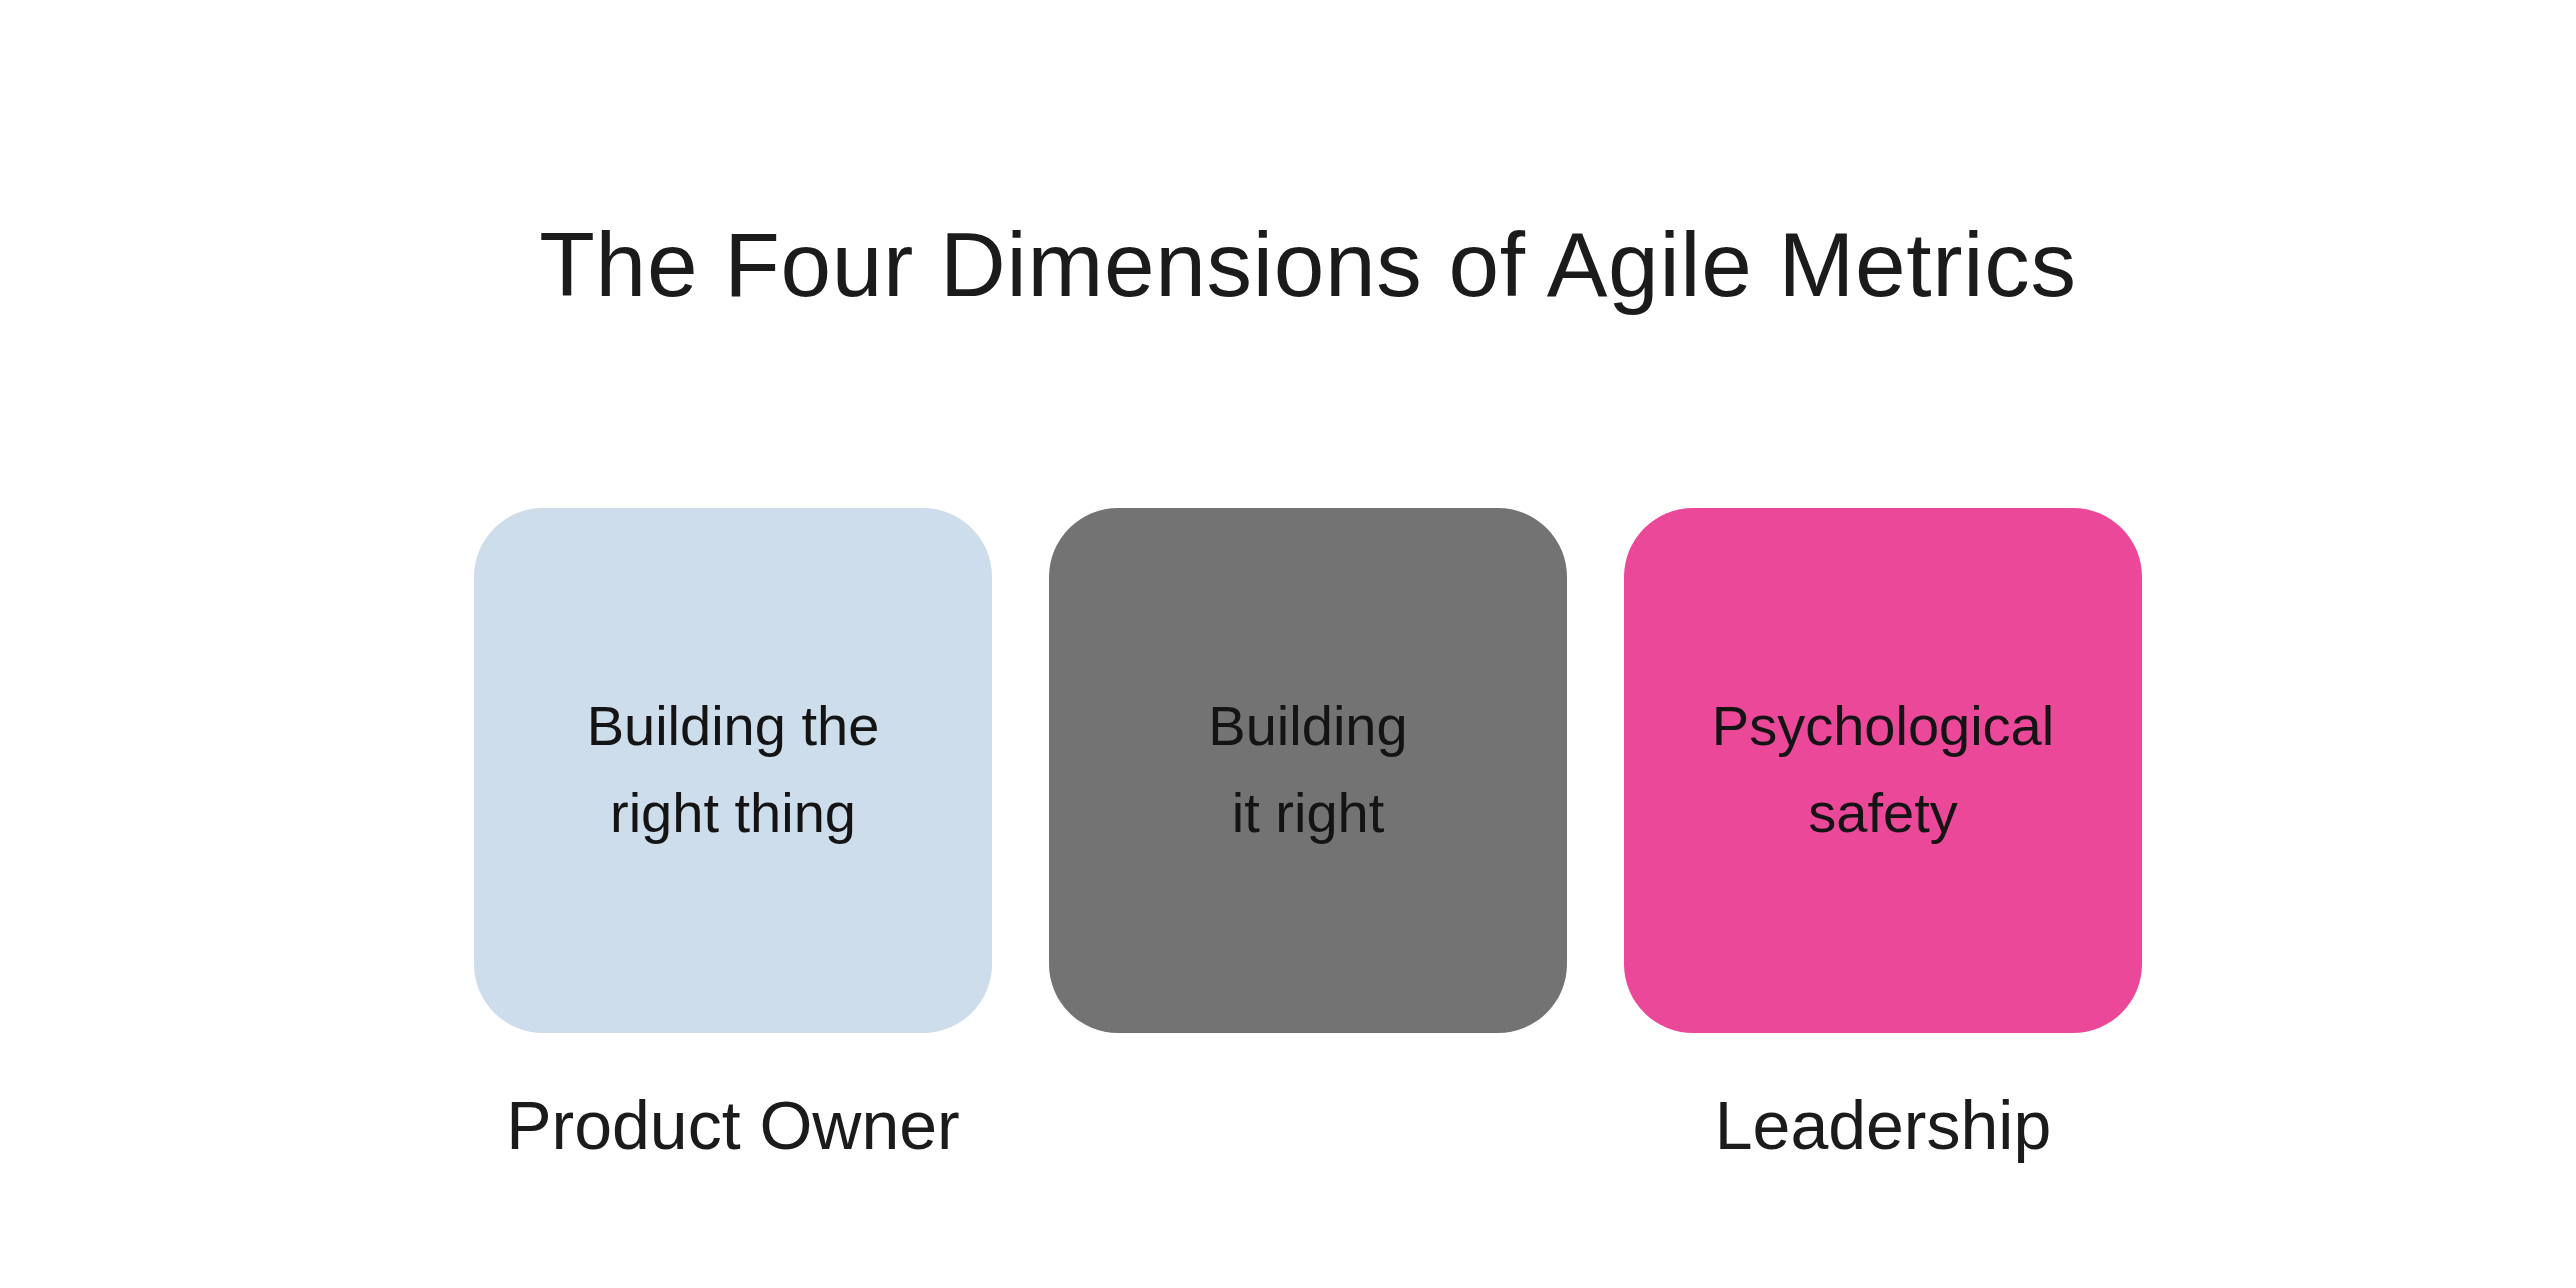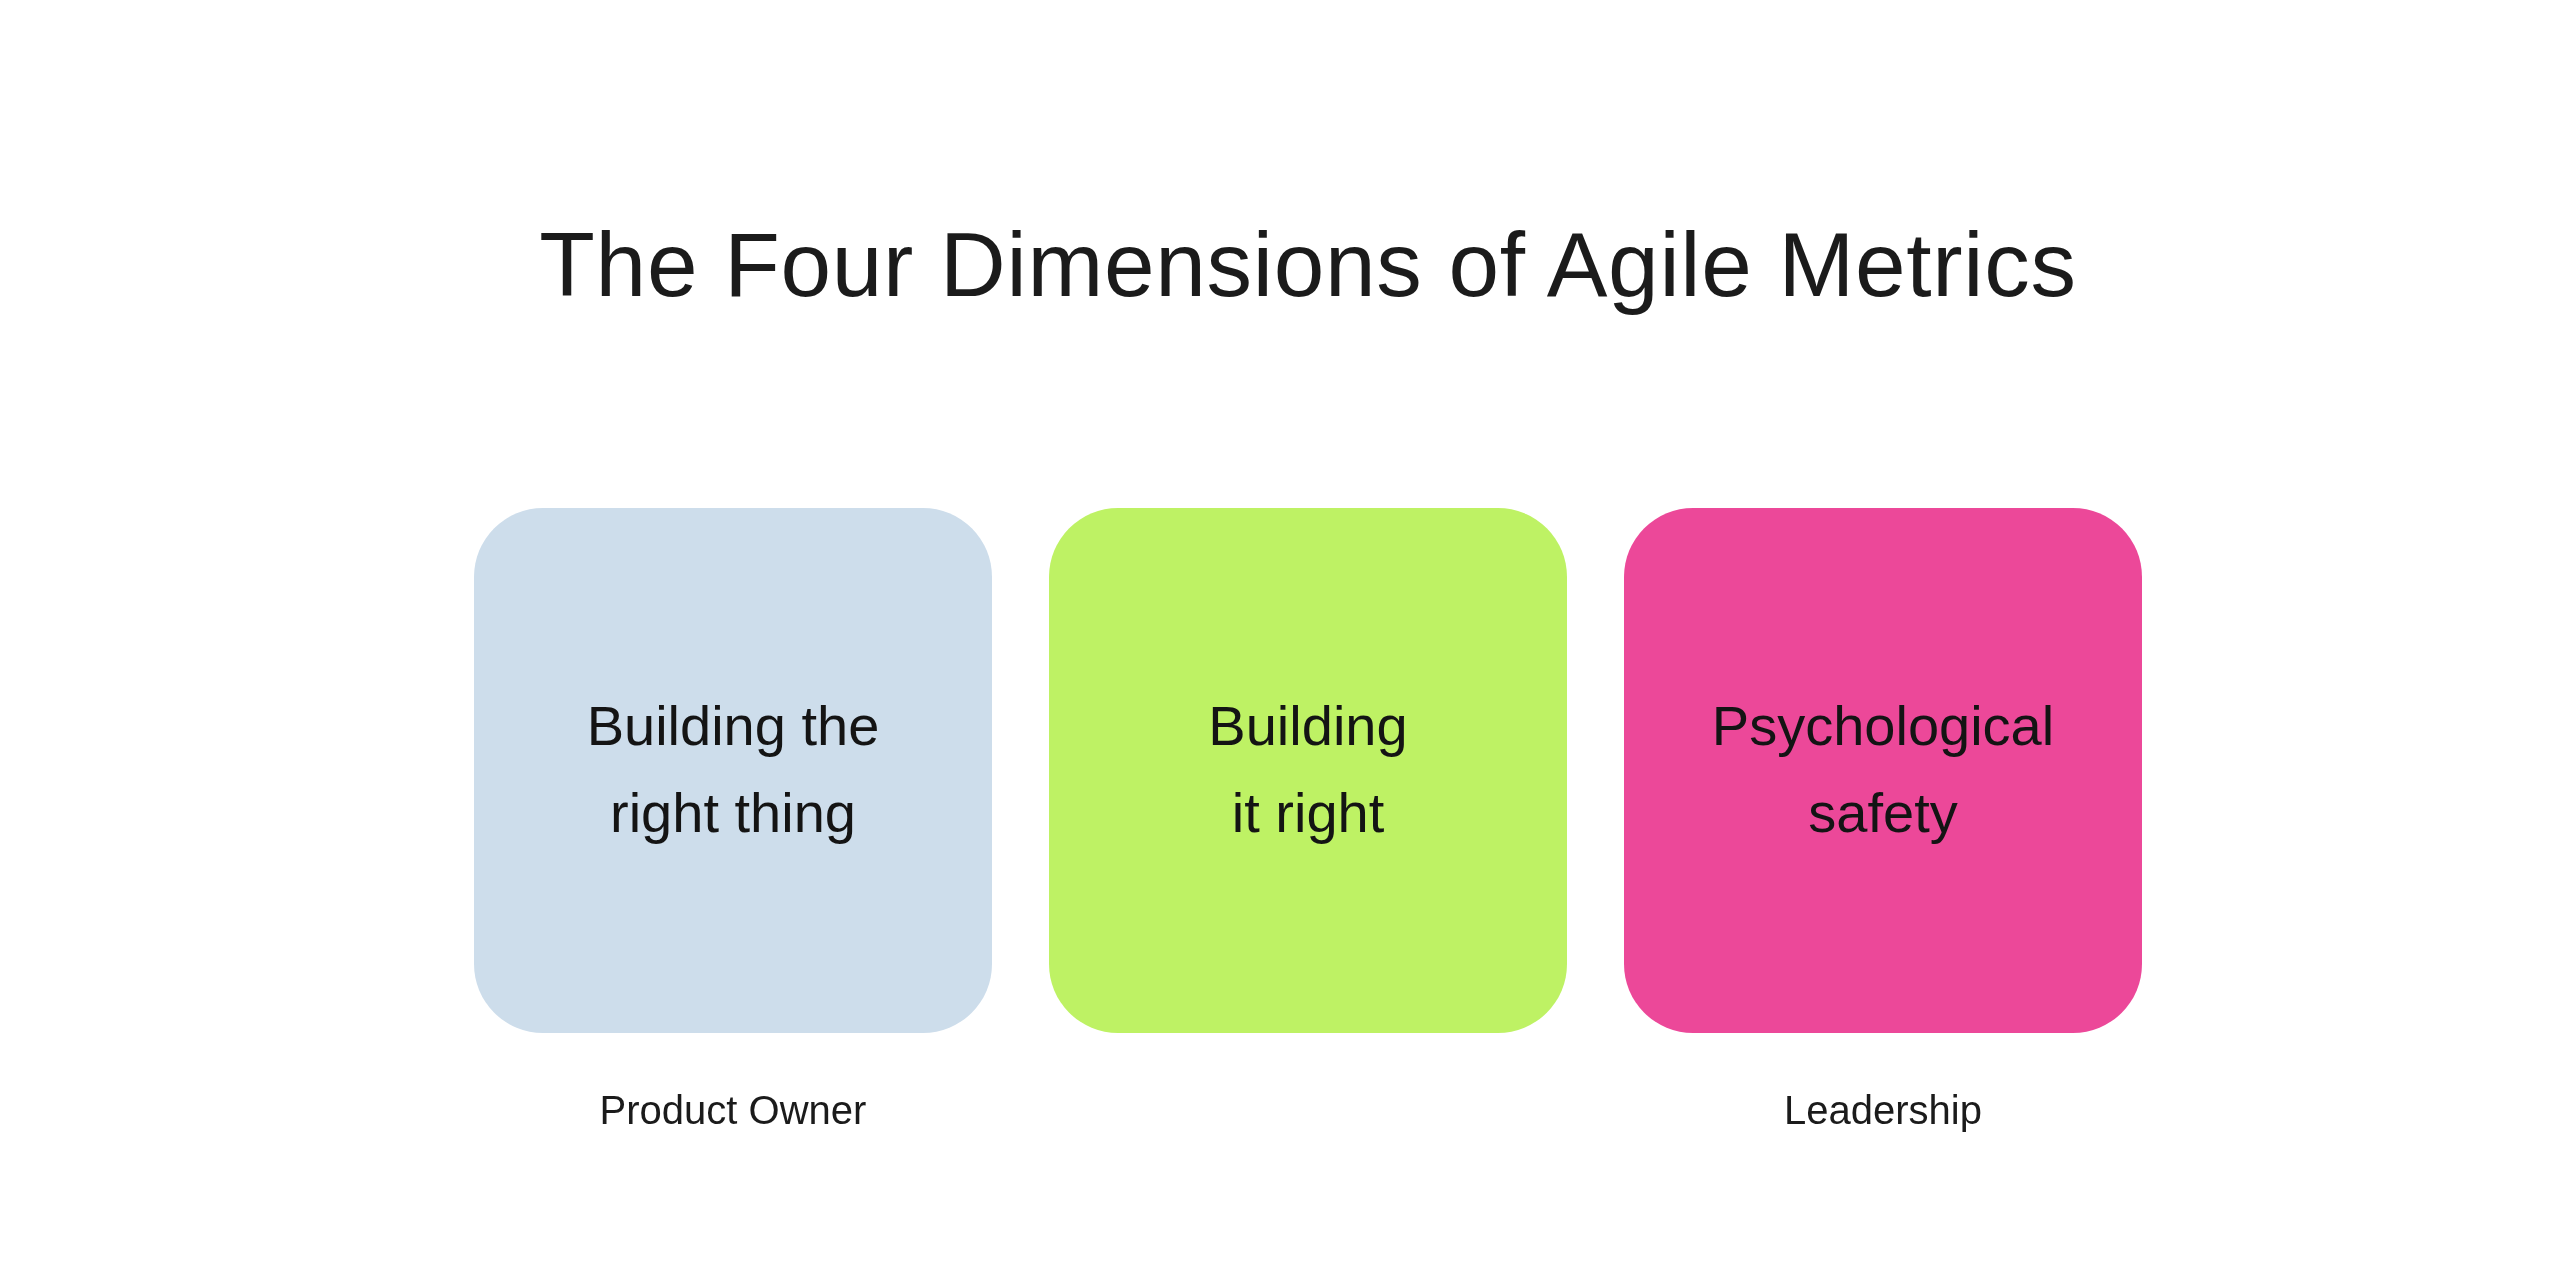--- a/index.html
+++ b/index.html
@@ -53,21 +53,21 @@
     font-size: 56px;
     line-height: 1.55;
     font-weight: 400;
     color: #141414;
     white-space: pre-line;
     text-align: center;
     padding: 0 22.4px;
   }
   .card-label {
     margin-top: 45px;
-    font-size: 40px;
+    font-size: 68px;
     line-height: 1.1;
     font-weight: 400;
     color: #1b1b1b;
     text-align: center;
     white-space: nowrap;
   }
 </style>
 </head>
 <body>
 
@@ -79,21 +79,21 @@
 
     <div class="card-col">
       <div class="card" style="background-color: rgb(205, 221, 235);">
         <div class="card-text">Building the
 right thing</div>
       </div>
       <div class="card-label">Product Owner</div>
     </div>
 
     <div class="card-col">
-      <div class="card" style="background-color: #bef264;">
+      <div class="card" style="background-color: #737373;">
         <div class="card-text">Building
 it right</div>
       </div>
     </div>
 
 
     <div class="card-col">
       <div class="card" style="background-color: #ec4899;">
         <div class="card-text">Psychological
 safety</div>

